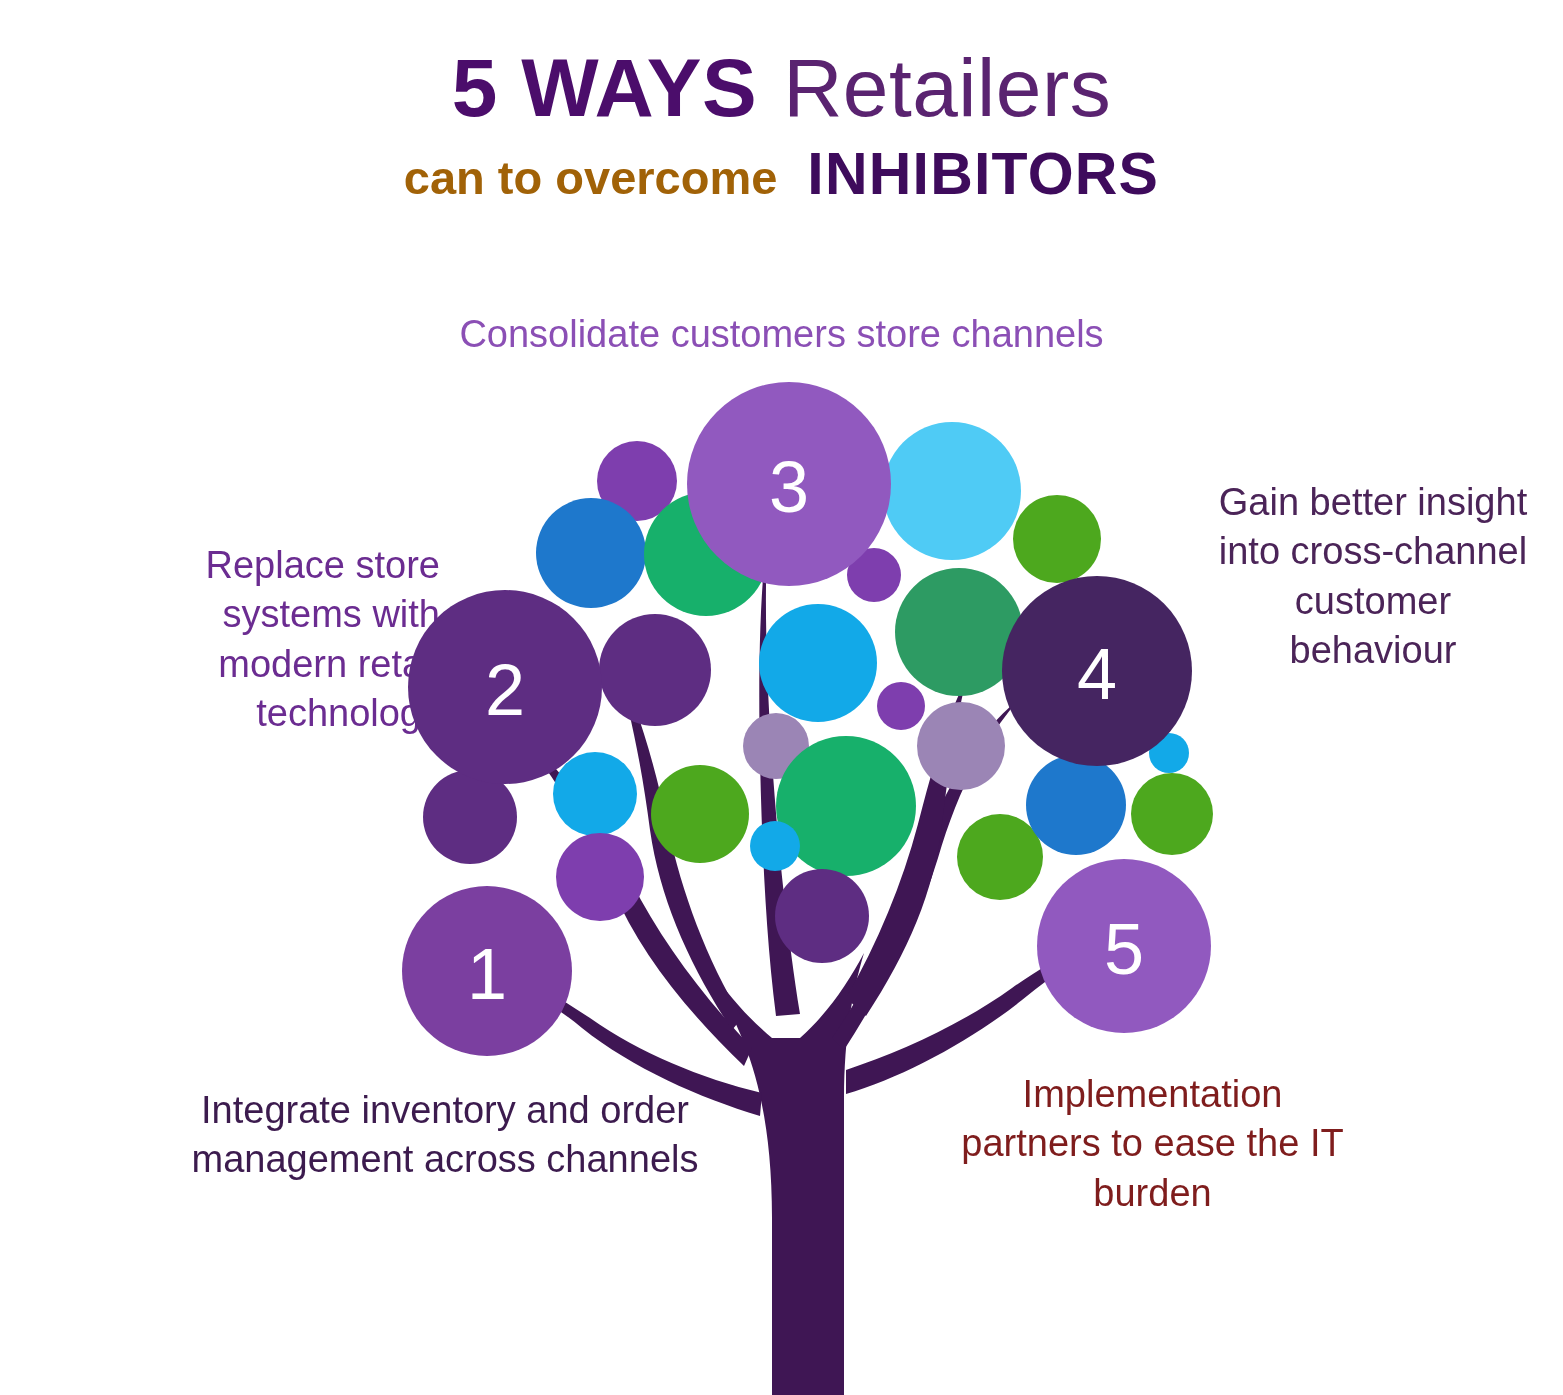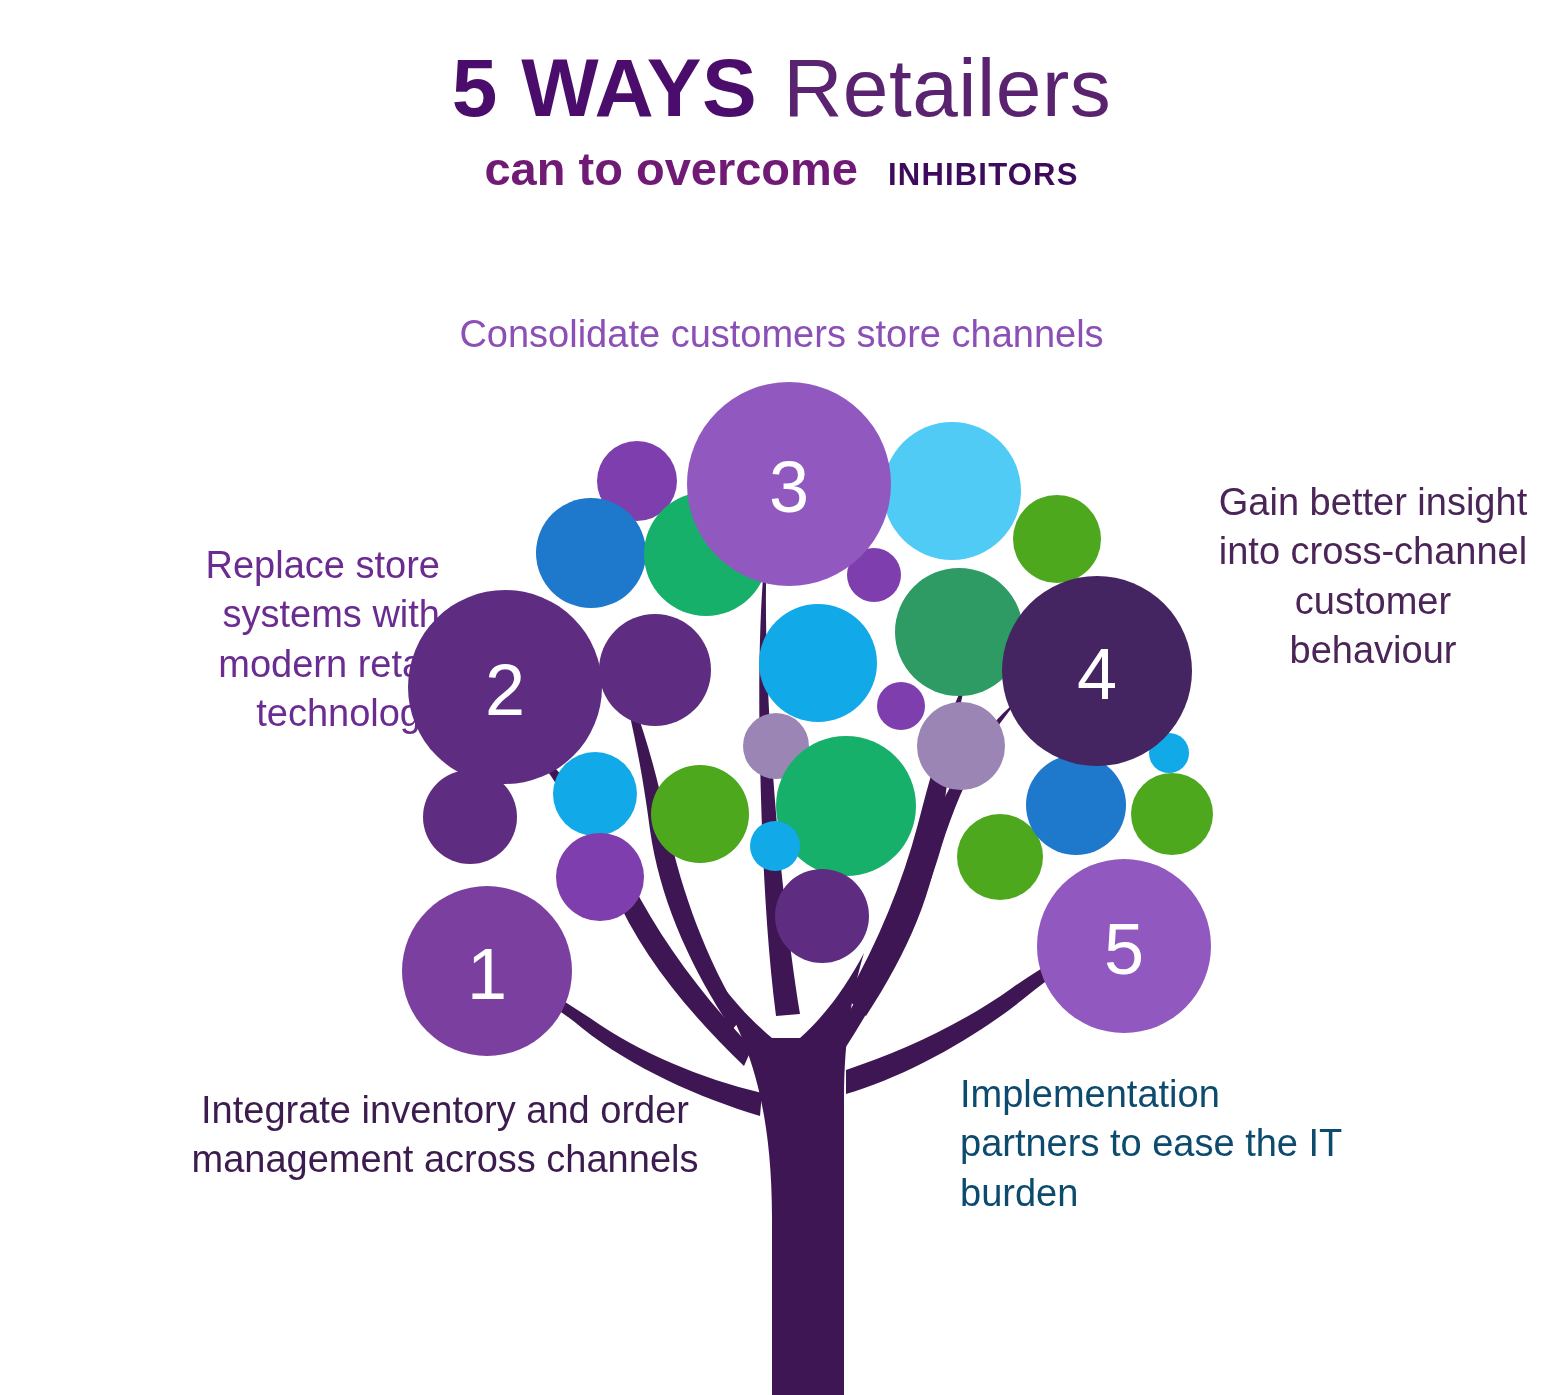--- a/index.html
+++ b/index.html
@@ -50,25 +50,25 @@
     margin-left: 26px;
   }
   .title-line2 {
     white-space: nowrap;
     line-height: 1.05;
     margin-top: 14px;
   }
   .t-overcome {
     font-size: 47px;
     font-weight: 700;
-    color: #701a75;
+    color: #a16207;
     letter-spacing: 0px;
   }
   .t-inhibitors {
-    font-size: 31px;
+    font-size: 59px;
     font-weight: 700;
     color: #3E0B5C;
     letter-spacing: 1.2px;
     margin-left: 30px;
   }
 
   
   .label {
     position: absolute;
     font-weight: 400;
@@ -106,22 +106,23 @@
     width: 520px;
     text-align: center;
     font-size: 38px;
     color: #3C1B4E;
     line-height: 1.30;
   }
   #label-bottom-right {
     left: 960px;
     top: 1062px;
     width: 385px;
-    font-size: 38px;
-    color: #0c4a6e;
+    text-align: center;
+    font-size: 38px;
+    color: #7f1d1d;
     line-height: 1.30;
   }
 
   
   #tree-svg {
     position: absolute;
     left: 0;
     top: 0;
     width: 1563px;
     height: 1395px;

